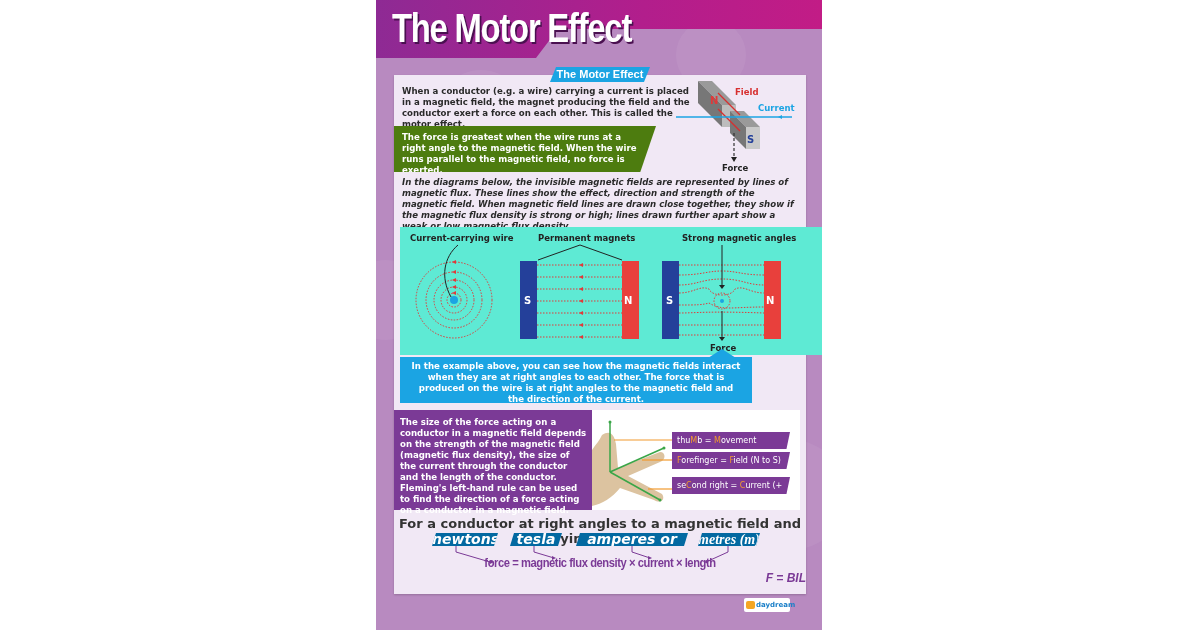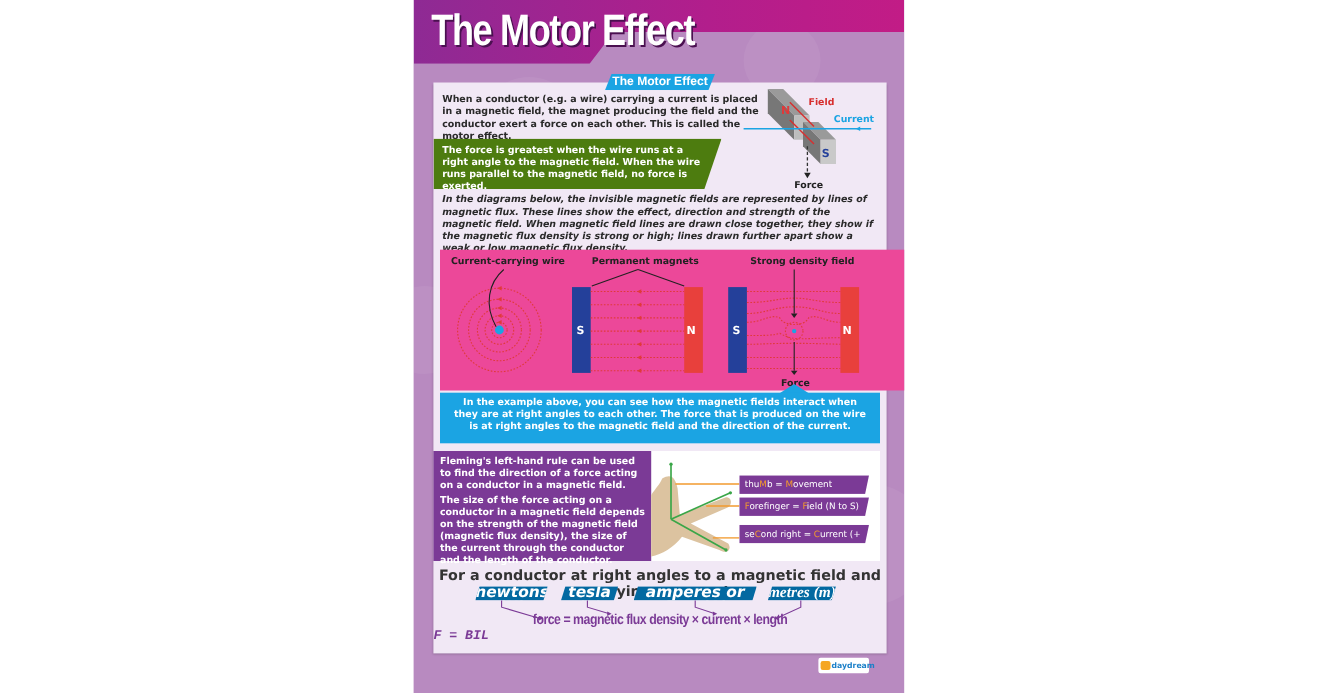--- a/index.html
+++ b/index.html
@@ -37,25 +37,25 @@
   .txt { font-size: 8.6px; line-height: 11px; color: #2a2a2a; font-weight: 700; }
   .intro { position: absolute; left: 8px; top: 11px; width: 290px; }
   .blue-box {
     position: absolute; left: 0; top: 51px; width: 262px; height: 46px;
     background: #4d7c0f; clip-path: polygon(0 0, 100% 0, 94% 100%, 0 100%);
   }
   .blue-box .txt { color: #fff; position: absolute; left: 8px; top: 6px; width: 240px; }
   .flux { position: absolute; left: 8px; top: 102px; width: 400px; font-style: italic; }
 
   .diagram-box {
-    position: absolute; left: 6px; top: 152px; width: 460px; height: 128px; background: #ec4899;
+    position: absolute; left: 6px; top: 152px; width: 460px; height: 128px; background: #5eead4;
   }
   .dlabel { position: absolute; font-size: 8.5px; font-weight: 700; color: #222; white-space: nowrap; }
   .cyan-box {
-    position: absolute; left: 6px; top: 282px; width: 400px; height: 46px; background: #1ba4e3;
+    position: absolute; left: 6px; top: 282px; width: 352px; height: 46px; background: #1ba4e3;
   }
   .cyan-box .txt { color: #fff; text-align: center; position: absolute; left: 10px; right: 10px; top: 4px; }
   .cyan-notch {
     position: absolute; left: 314px; top: 274px; width: 0; height: 0;
     border-left: 14px solid transparent; border-right: 14px solid transparent; border-bottom: 9px solid #1ba4e3;
   }
 
   .fleming-box {
     position: absolute; left: 6px; top: 335px; width: 400px; height: 100px; background: #ffffff;
   }
@@ -78,22 +78,22 @@
     position: absolute; top: 458px; height: 13px; background: #0369a1; color: #fff;
     font-size: 14px; font-style: italic; font-weight: 700; line-height: 13px; text-align: center;
     clip-path: polygon(4px 0, 100% 0, calc(100% - 4px) 100%, 0 100%);
   }
   .formula {
     position: absolute; left: 0; width: 412px; top: 480px; text-align: center;
     font-family: "Liberation Sans", sans-serif; font-weight: 700; font-size: 13px; color: #7b3a96;
     letter-spacing: -0.5px; transform: scaleX(0.86);
   }
   .formula-short {
-    position: absolute; left: 0; width: 412px; top: 496px; text-align: left;
-    font-family: Liberation Mono, monospace; font-weight: 700; font-style: italic; font-size: 12px; color: #7b3a96;
+    position: absolute; left: 0; width: 412px; top: 496px; text-align: right;
+    font-family: Liberation Sans, sans-serif; font-weight: 700; font-style: italic; font-size: 12px; color: #7b3a96;
   }
   .logo {
     position: absolute; left: 368px; top: 598px; width: 46px; height: 14px; background: #ffffff;
     border-radius: 2px; font-size: 7px; font-weight: 700; color: #1a7fc8; line-height: 14px; padding-left: 12px;
   }
   .logo-mark {
     position: absolute; left: 2px; top: 3px; width: 9px; height: 8px; background: #f5a623; border-radius: 2px;
   }
   svg { position: absolute; overflow: visible; }
 </style>
@@ -135,21 +135,21 @@
 
     <div class="blue-box">
       <div class="txt">The force is greatest when the wire runs at a right angle to the magnetic field. When the wire runs parallel to the magnetic field, no force is exerted.</div>
     </div>
 
     <div class="txt flux">In the diagrams below, the invisible magnetic fields are represented by lines of magnetic flux. These lines show the effect, direction and strength of the magnetic field. When magnetic field lines are drawn close together, they show if the magnetic flux density is strong or high; lines drawn further apart show a weak or low magnetic flux density.</div>
 
     <div class="diagram-box">
       <div class="dlabel" style="left:10px;top:6px;">Current-carrying wire</div>
       <div class="dlabel" style="left:138px;top:6px;">Permanent magnets</div>
-      <div class="dlabel" style="left:282px;top:6px;">Strong density field</div>
+      <div class="dlabel" style="left:282px;top:6px;">Strong magnetic angles</div>
 
       <svg style="left:0;top:0;width:120px;height:128px;" viewBox="0 0 120 128">
         <circle cx="54" cy="73" r="38" fill="none" stroke="#e03a3a" stroke-width="1" stroke-dasharray="1.5,1.5"></circle>
         <circle cx="54" cy="73" r="28" fill="none" stroke="#e03a3a" stroke-width="1" stroke-dasharray="1.5,1.5"></circle>
         <circle cx="54" cy="73" r="20" fill="none" stroke="#e03a3a" stroke-width="1" stroke-dasharray="1.5,1.5"></circle>
         <circle cx="54" cy="73" r="13" fill="none" stroke="#e03a3a" stroke-width="1" stroke-dasharray="1.5,1.5"></circle>
         <circle cx="54" cy="73" r="7" fill="none" stroke="#e03a3a" stroke-width="1" stroke-dasharray="1.5,1.5"></circle>
         <polygon points="56,33 52,35 56,37" fill="#e03a3a"></polygon>
         <polygon points="56,43 52,45 56,47" fill="#e03a3a"></polygon>
         <polygon points="56,51 52,53 56,55" fill="#e03a3a"></polygon>
@@ -212,22 +212,22 @@
     </div>
 
     <div class="cyan-notch"></div>
     <div class="cyan-box">
       <div class="txt">In the example above, you can see how the magnetic fields interact when they are at right angles to each other. The force that is produced on the wire is at right angles to the magnetic field and the direction of the current.</div>
     </div>
 
     <div class="fleming-box">
       <div class="purple-text">
         <div class="txt">
+          <div style="margin-top:2px;">The size of the force acting on a conductor in a magnetic field depends on the strength of the magnetic field (magnetic flux density), the size of the current through the conductor and the length of the conductor.</div>
           <div>Fleming's left-hand rule can be used to find the direction of a force acting on a conductor in a magnetic field.</div>
-          <div style="margin-top:2px;">The size of the force acting on a conductor in a magnetic field depends on the strength of the magnetic field (magnetic flux density), the size of the current through the conductor and the length of the conductor.</div>
         </div>
       </div>
       <svg style="left:192px;top:0;width:80px;height:100px;" viewBox="0 0 80 100">
         <path d="M10,25 C18,20 22,24 24,34 L26,58 L68,42 C74,42 74,50 68,52 L36,66 L70,84 C74,90 68,94 62,90 L28,78 C20,88 10,94 0,96 L0,40 C4,34 8,30 10,25 Z" fill="#dcc3a0"></path>
         <line x1="18" y1="12" x2="18" y2="62" stroke="#3aa648" stroke-width="1.5"></line>
         <line x1="18" y1="62" x2="72" y2="38" stroke="#3aa648" stroke-width="1.5"></line>
         <line x1="18" y1="62" x2="68" y2="90" stroke="#3aa648" stroke-width="1.5"></line>
         <circle cx="18" cy="12" r="1.5" fill="#3aa648"></circle>
         <circle cx="72" cy="38" r="1.5" fill="#3aa648"></circle>
         <circle cx="68" cy="90" r="1.5" fill="#3aa648"></circle>

